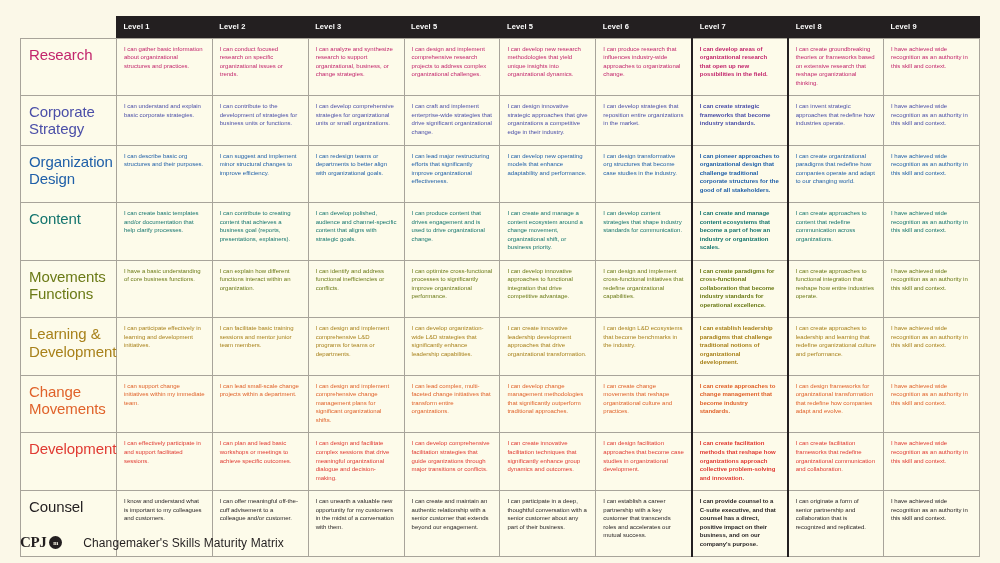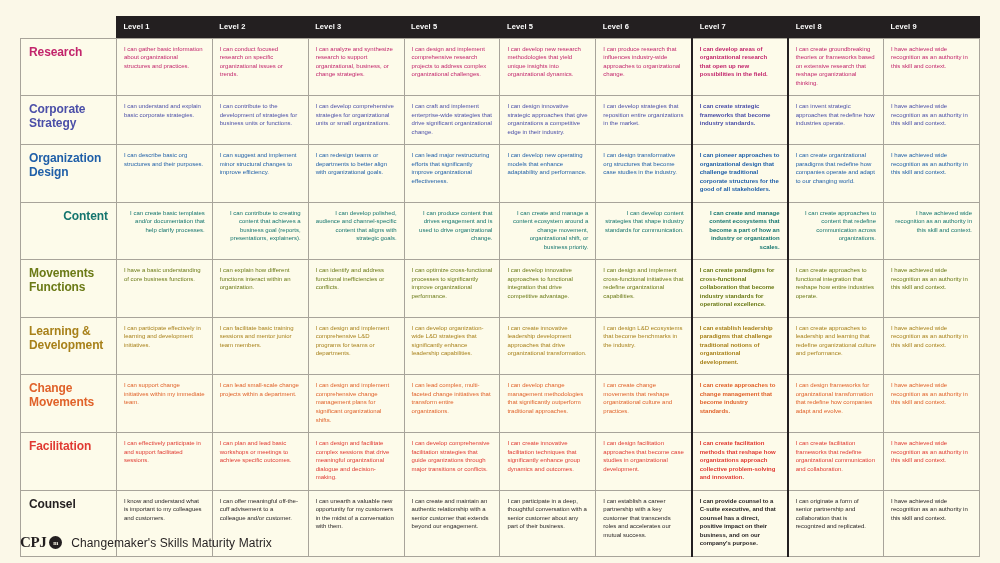--- a/index.html
+++ b/index.html
@@ -49,55 +49,55 @@
   tbody td {
     border: 1px solid #a8a49a;
     vertical-align: top;
     padding: 6px 7px 8px 7px;
     font-size: 6px;
     line-height: 1.42;
     background: #fdfbea;
   }
 
   tbody td.skill-name {
-    font-size: 12px;
-    font-weight: bold;
+    font-size: 15px;
+    font-weight: normal;
     line-height: 1.15;
     padding: 7px 8px;
     letter-spacing: -0.1px;
     border-left: 1px solid #a8a49a;
   }
 
   
   tbody td.level7 {
     font-weight: bold;
     border-left: 2px solid #231f20;
     border-right: 2px solid #231f20;
   }
   thead th.level7 { border-left: 2px solid #231f20; border-right: 2px solid #231f20; margin-top: 24px; }
 
   
   .r-research      td { color: #c2256c; }
   .r-corporate     td { color: #4b4fa8; }
   .r-orgdesign     td { color: #1f5fa8; }
-  .r-content       td { color: #14756e; text-align: right; }
+  .r-content       td { color: #14756e; }
   .r-business      td { color: #6b7a16; }
   .r-learning      td { color: #a8811a; margin-left: 28px; }
   .r-change        td { color: #e0622a; }
   .r-facilitation  td { color: #e03a32; }
   .r-counsel       td { color: #231f20; }
 
   
   .footer {
     position: absolute;
     left: 20px;
     bottom: 12px;
     display: flex;
     align-items: center;
-    gap: 9px;
+    gap: 21px;
   }
 
   .logo-wrap {
     display: flex;
     align-items: center;
     gap: 3px;
   }
 
   .logo-text {
     font-family: "Liberation Serif", serif;
@@ -234,21 +234,21 @@
         <td>I can design and implement comprehensive change management plans for significant organizational shifts.</td>
         <td>I can lead complex, multi-faceted change initiatives that transform entire organizations.</td>
         <td>I can develop change management methodologies that significantly outperform traditional approaches.</td>
         <td>I can create change movements that reshape organizational culture and practices.</td>
         <td class="level7">I can create approaches to change management that become industry standards.</td>
         <td>I can design frameworks for organizational transformation that redefine how companies adapt and evolve.</td>
         <td>I have achieved wide recognition as an authority in this skill and context.</td>
       </tr>
 
       <tr class="r-facilitation">
-        <td class="skill-name">Facilitation</td>
+        <td class="skill-name">Development</td>
         <td>I can effectively participate in and support facilitated sessions.</td>
         <td>I can plan and lead basic workshops or meetings to achieve specific outcomes.</td>
         <td>I can design and facilitate complex sessions that drive meaningful organizational dialogue and decision-making.</td>
         <td>I can develop comprehensive facilitation strategies that guide organizations through major transitions or conflicts.</td>
         <td>I can create innovative facilitation techniques that significantly enhance group dynamics and outcomes.</td>
         <td>I can design facilitation approaches that become case studies in organizational development.</td>
         <td class="level7">I can create facilitation methods that reshape how organizations approach collective problem-solving and innovation.</td>
         <td>I can create facilitation frameworks that redefine organizational communication and collaboration.</td>
         <td>I have achieved wide recognition as an authority in this skill and context.</td>
       </tr>

